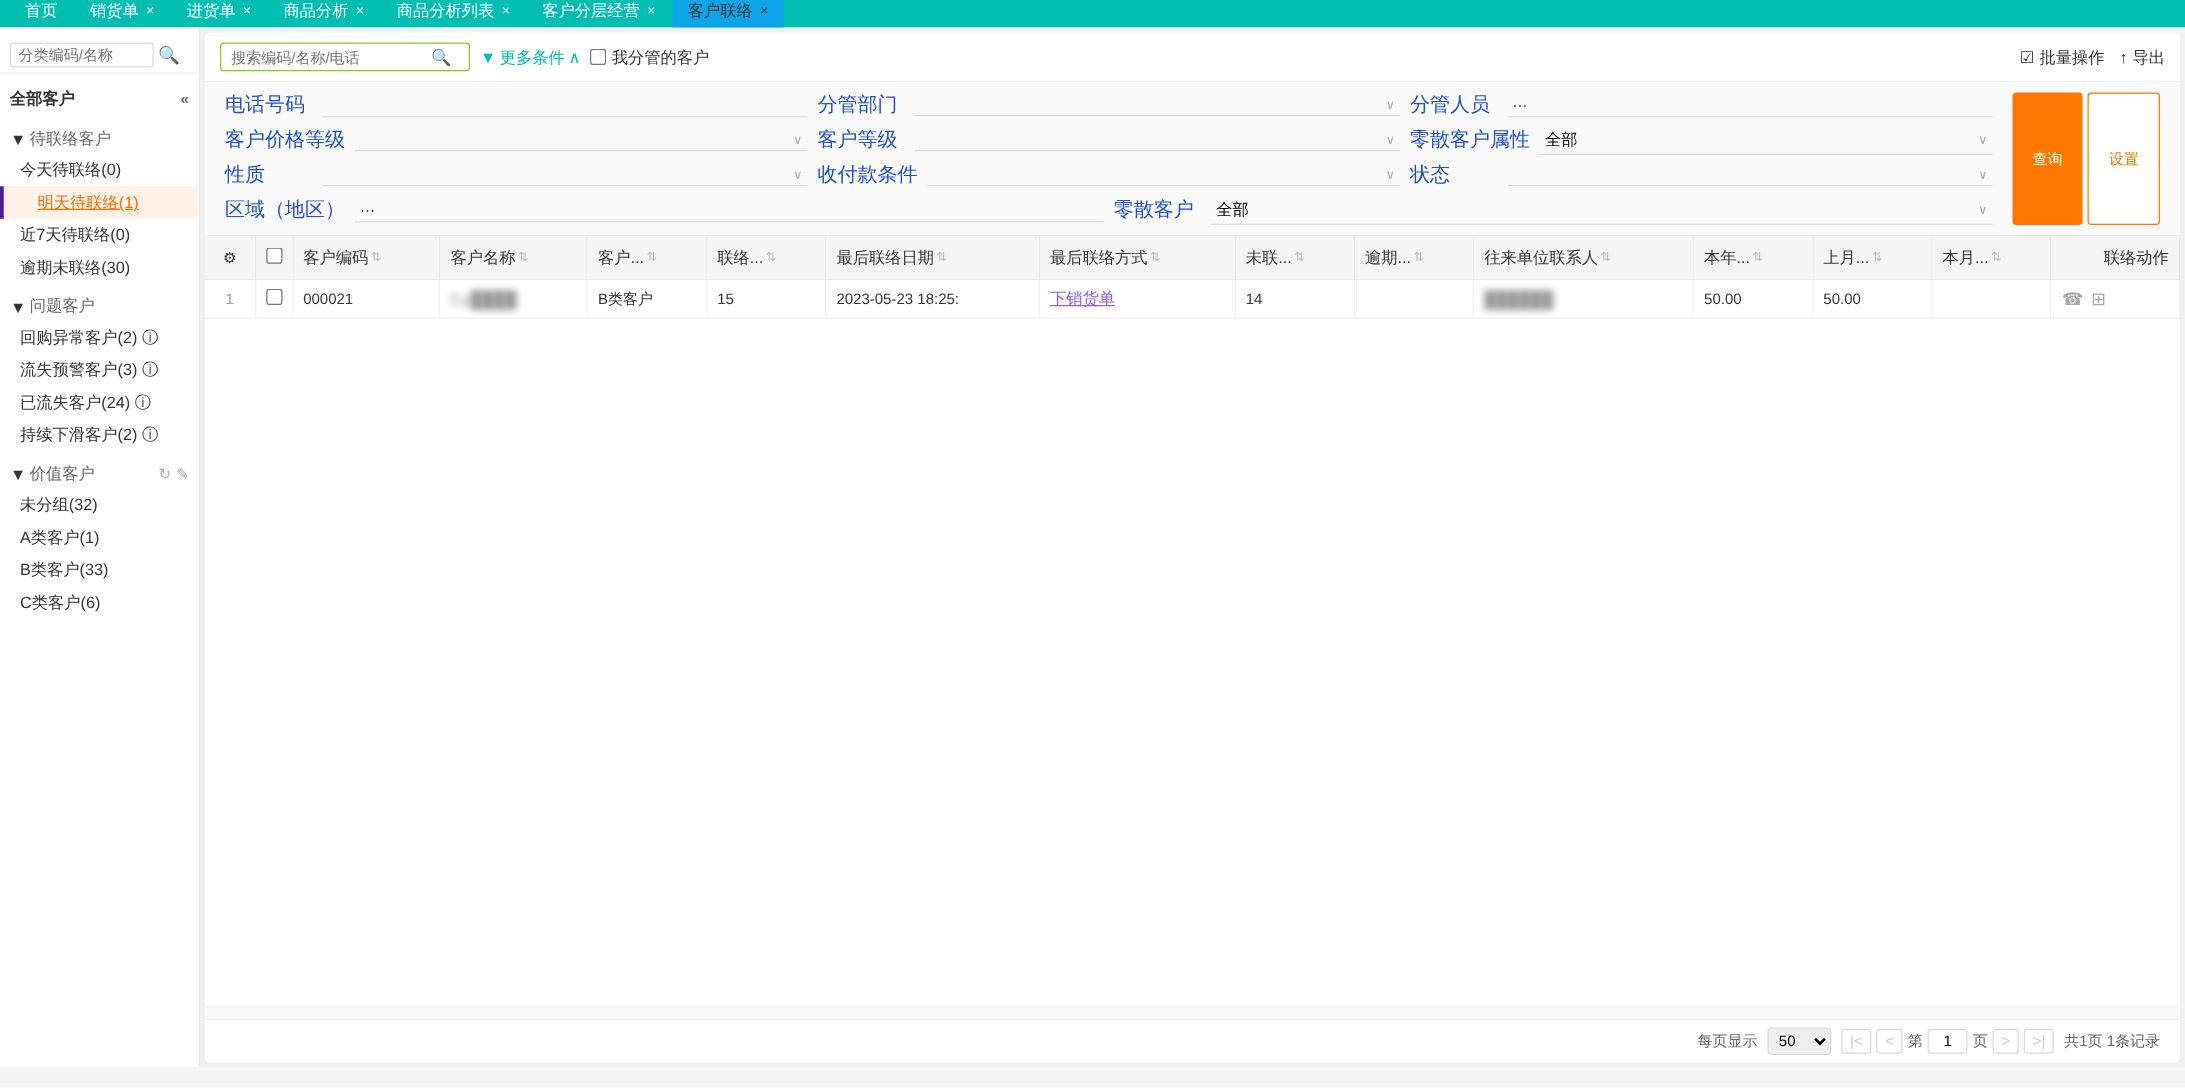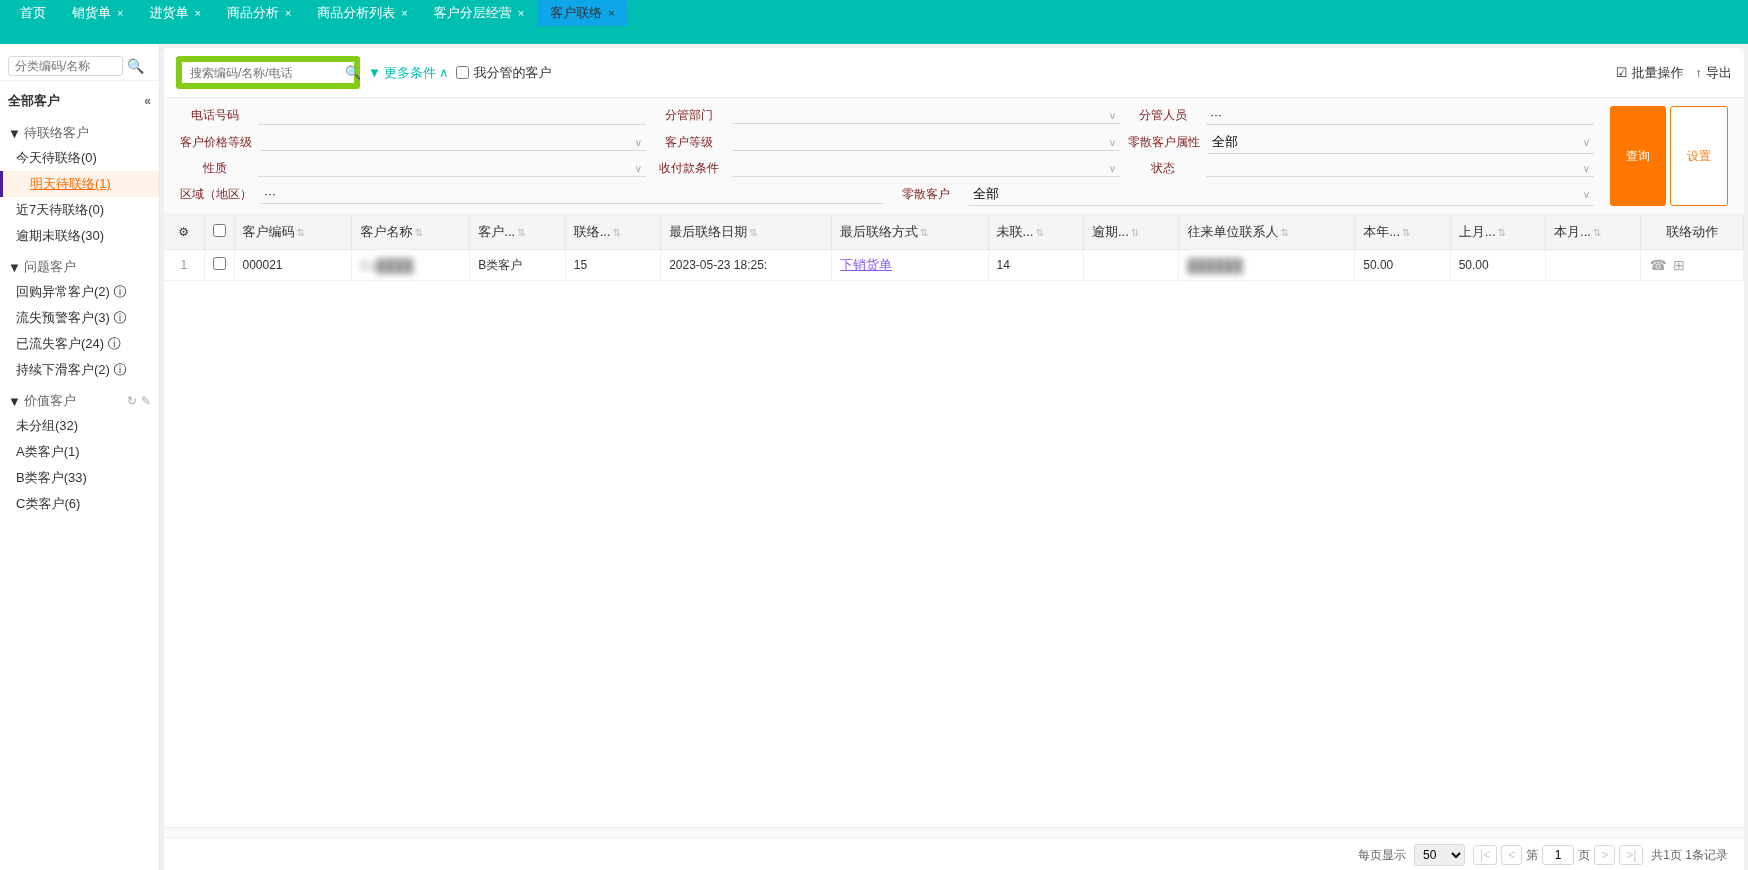--- a/index.html
+++ b/index.html
@@ -1,23 +1,23 @@
 <!DOCTYPE html>
 <html><head>
   <meta charset="utf-8">
   <style>
     * { box-sizing: border-box; margin: 0; padding: 0; font-family: 'Microsoft YaHei', '微软雅黑', Arial, sans-serif; font-size: 13px; }
     body { background: #f5f5f5; overflow: hidden; }
 
     
     .top-nav {
       display: flex;
-      align-items: flex-start;
+      align-items: flex-end;
       background: #00bfb0;
-      height: 44px;
+      height: 22px;
       padding: 0 8px;
       gap: 2px;
     }
     .nav-item {
       color: #fff;
       padding: 4px 12px;
       cursor: pointer;
       border-radius: 3px 3px 0 0;
       white-space: nowrap;
       font-size: 13px;
@@ -114,24 +114,24 @@
       display: flex;
       align-items: center;
       padding: 8px 12px;
       border-bottom: 1px solid #eee;
       gap: 8px;
       flex-shrink: 0;
     }
     .search-box {
       display: flex;
       align-items: center;
-      border: 6px solid #84cc16;
+      border: 1px solid #84cc16;
       border-radius: 3px;
       padding: 3px 8px;
-      width: 184px;
+      width: 200px;
     }
     .search-box input {
       border: none;
       outline: none;
       font-size: 12px;
       color: #999;
       width: 160px;
     }
     .search-box .search-icon { color: #aaa; font-size: 13px; cursor: pointer; }
     .filter-btn {
@@ -180,25 +180,25 @@
     }
     .filter-row:last-child { margin-bottom: 0; }
     .filter-item {
       display: flex;
       align-items: center;
       flex: 1;
       gap: 8px;
       padding-right: 8px;
     }
     .filter-label {
-      color: #7f1d1d;
+      color: #1d4ed8;
       white-space: nowrap;
-      font-size: 12px;
+      font-size: 16px;
       min-width: 70px;
-      text-align: center;
+      text-align: left;
     }
     .filter-input {
       flex: 1;
       border: none;
       border-bottom: 1px solid #d9d9d9;
       outline: none;
       padding: 2px 4px;
       font-size: 12px;
       background: transparent;
     }
@@ -260,21 +260,21 @@
     }
     table {
       width: 100%;
       border-collapse: collapse;
     }
     th {
       background: #f5f5f5;
       border-bottom: 1px solid #e8e8e8;
       border-right: 1px solid #e8e8e8;
       padding: 8px 8px;
-      text-align: center;
+      text-align: right;
       font-weight: normal;
       color: #333;
       font-size: 12px;
       white-space: nowrap;
       position: sticky;
       top: 0;
       z-index: 1;
     }
     th .col-header { display: flex; align-items: center; gap: 2px; }
     th .sort-icon { color: #bbb; font-size: 10px; }

